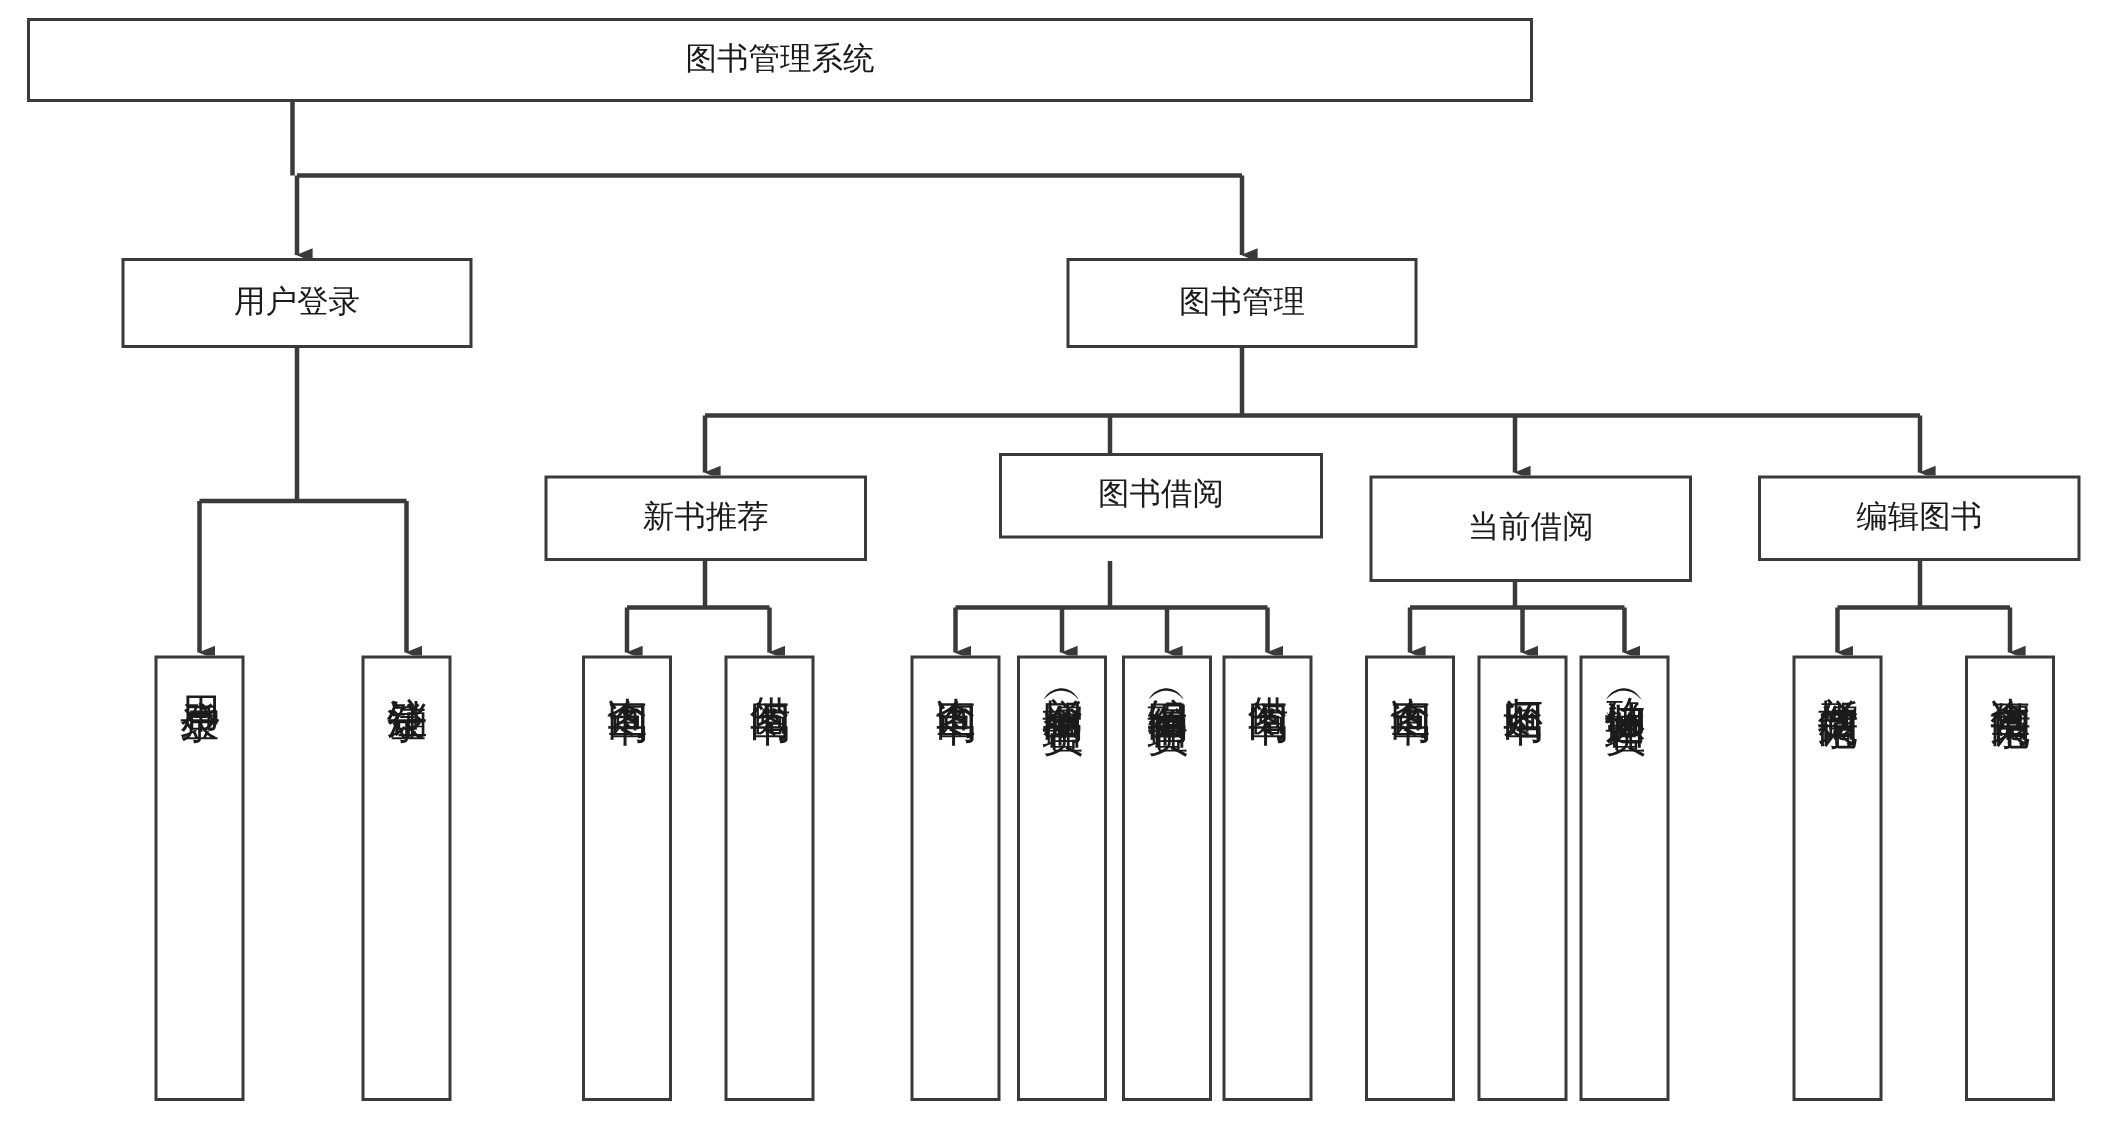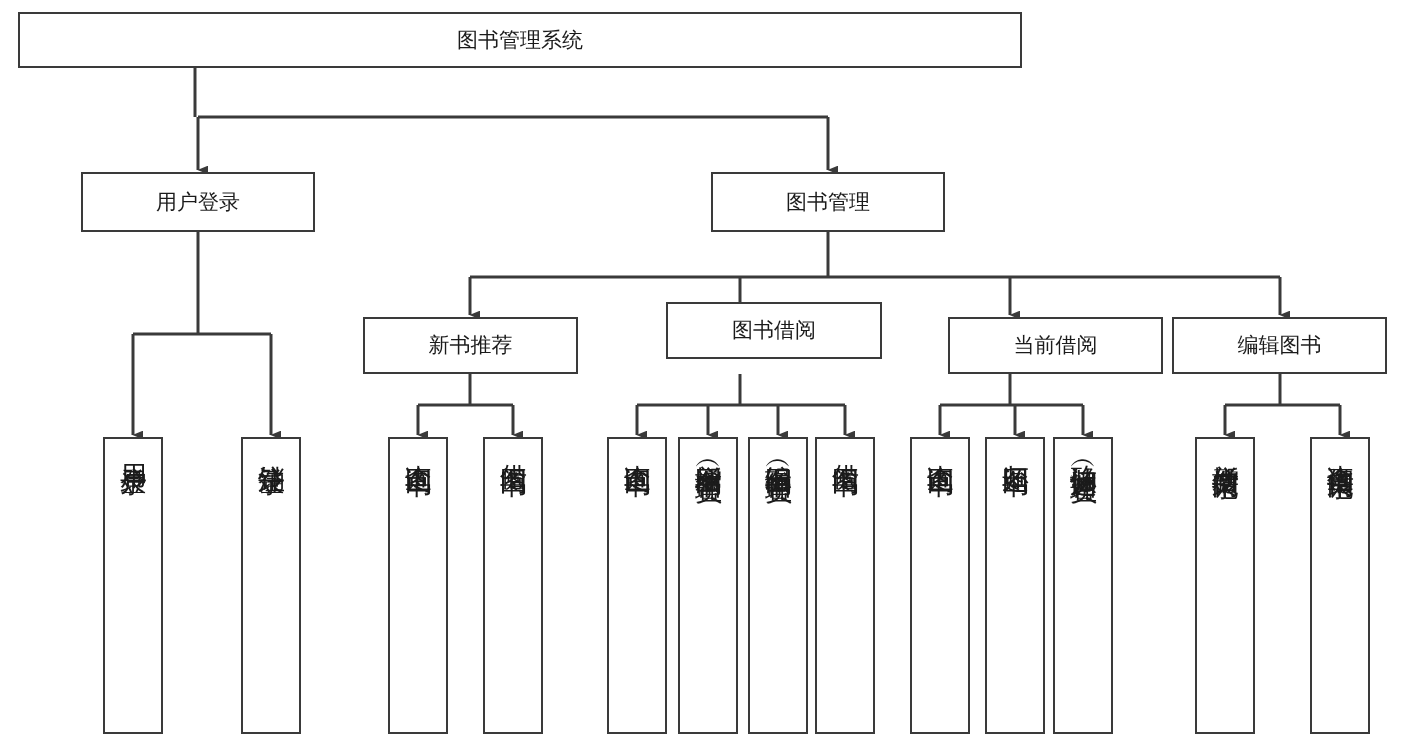--- a/index.html
+++ b/index.html
@@ -138,21 +138,21 @@
   <div class="node-box horiz" style="left:363px; top:317px; width:215px; height:57px;">
     <span class="node-label">新书推荐</span>
   </div>
 
   <div class="node-box horiz" style="left:711px; top:172px; width:234px; height:60px;">
     <span class="node-label">图书管理</span>
   </div>
   <div class="node-box horiz" style="left:632px; top:302px; width:216px; height:57px;margin-left:34px;">
     <span class="node-label">图书借阅</span>
   </div>
-  <div class="node-box horiz" style="left:948px; top:317px; width:215px; height:57px;">
+  <div class="node-box horiz" style="left:913px; top:317px; width:215px; height:71px;">
     <span class="node-label">当前借阅</span>
   </div>
   <div class="node-box horiz" style="left:1172px; top:317px; width:215px; height:57px;">
     <span class="node-label">编辑图书</span>
   </div>
 
   <div class="node-box leaf" style="left:103px; top:437px; width:60px; height:297px;">
     <span class="node-label">用户登录</span>
   </div>
   <div class="node-box leaf" style="left:241px; top:437px; width:60px; height:297px;">

